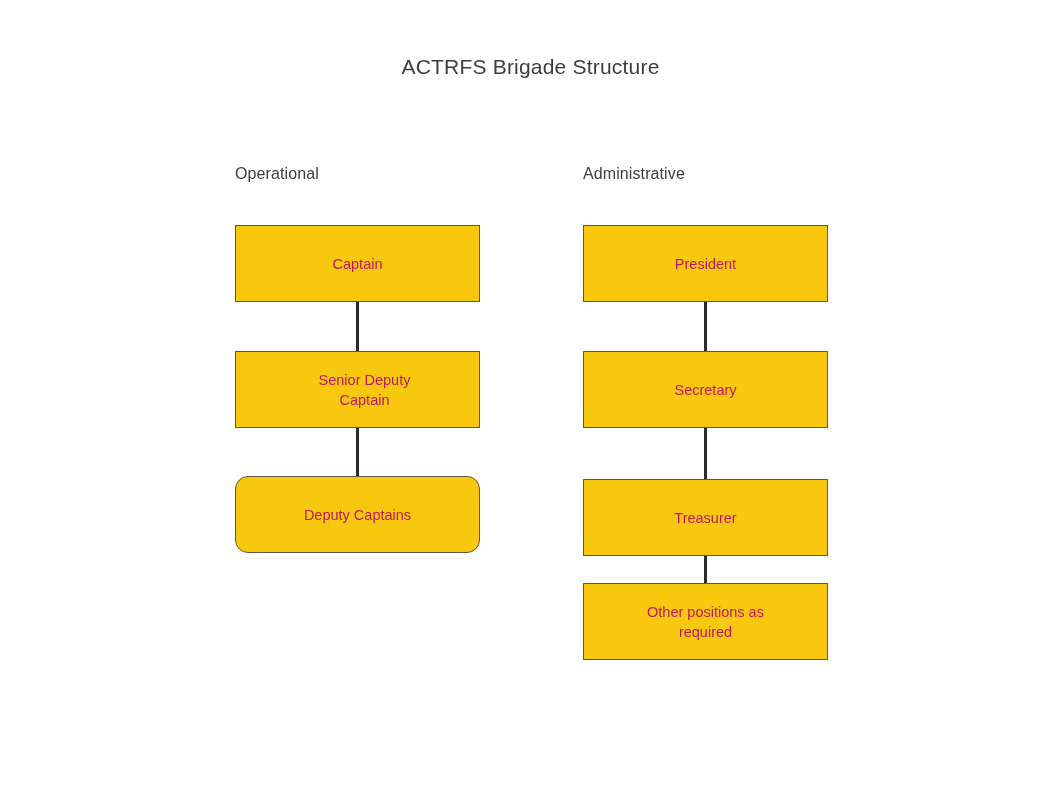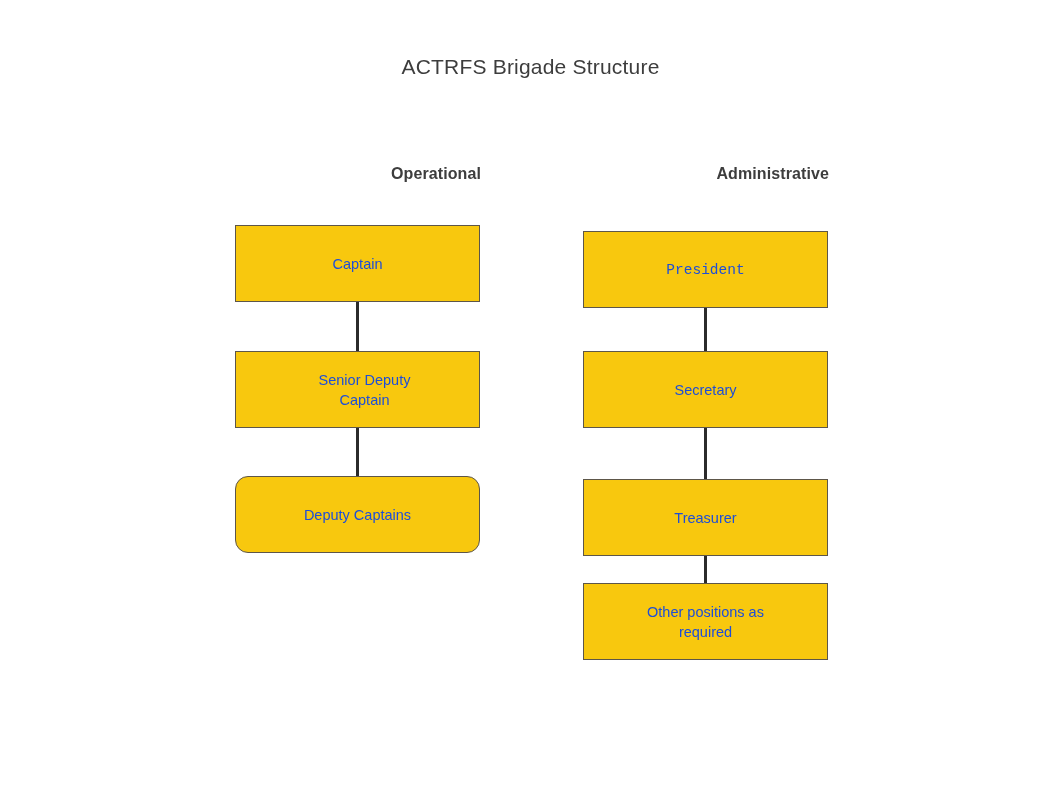--- a/index.html
+++ b/index.html
@@ -32,44 +32,44 @@
   }
   .column {
     position: absolute;
     top: 0;
     width: 246px;
   }
   .column-header {
     position: absolute;
     top: 165px;
     width: 246px;
-    text-align: right;
+    text-align: left;
     font-size: 16px;
-    font-weight: 700;
+    font-weight: 400;
     color: #3d3d3d;
     letter-spacing: 0.1px;
     white-space: nowrap;
   }
   .node-box {
     position: absolute;
     left: 0;
     width: 245px;
     height: 77px;
     box-sizing: border-box;
     background: #f8c80e;
     border: 1.4px solid #5d5649;
     display: flex;
     align-items: center;
     justify-content: center;
     text-align: center;
   }
   .node-label {
     font-size: 14.5px;
     font-weight: 400;
-    color: #1d4ed8;
+    color: #be185d;
     line-height: 20px;
     padding: 0 8px;
     white-space: pre-line;
   }
   .connector {
     position: absolute;
     width: 2.6px;
     background: #2b2b2b;
     left: 121px;
   }
@@ -101,21 +101,21 @@
     </div>
   </div>
 
   <div class="column" style="left:583px;">
     <div class="column-header">Administrative</div>
 
     <div class="connector" style="top:299px; height:52px;"></div>
     <div class="connector" style="top:428px; height:52px;"></div>
     <div class="connector" style="top:556px; height:52px;"></div>
 
-    <div class="node-box" style="top:231px;font-family:Liberation Mono, monospace;">
+    <div class="node-box" style="top:225px;">
       <span class="node-label">President</span>
     </div>
 
     <div class="node-box" style="top:351px;">
       <span class="node-label">Secretary</span>
     </div>
 
     <div class="node-box" style="top:479px;">
       <span class="node-label">Treasurer</span>
     </div>

